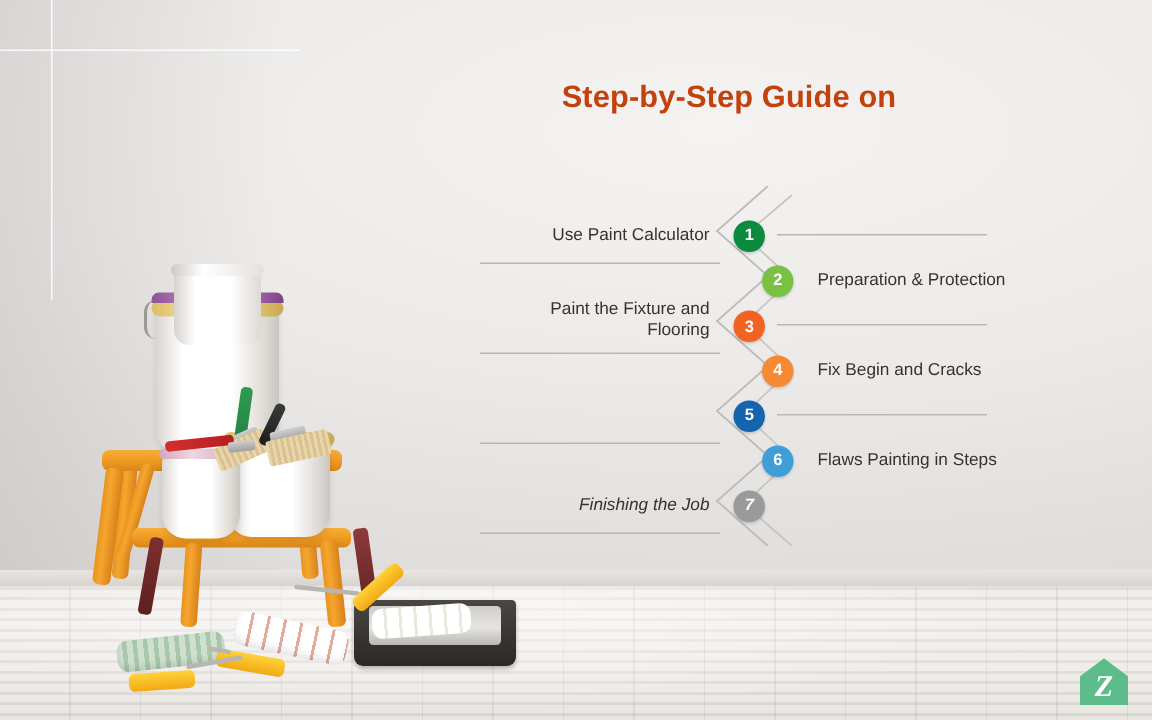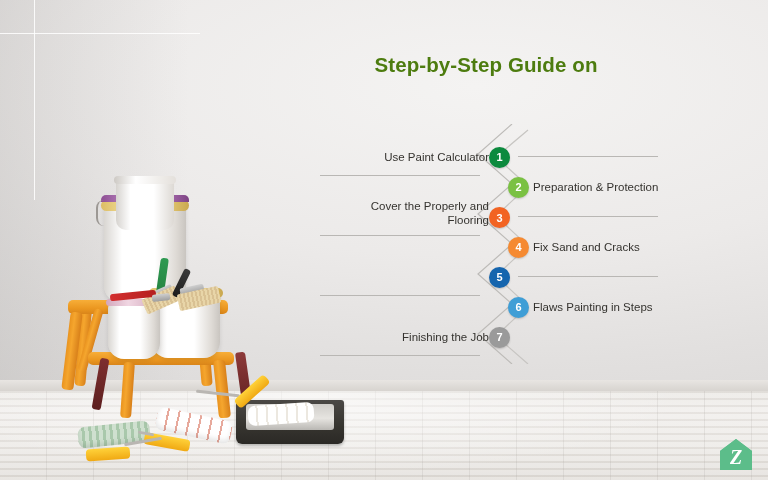--- a/index.html
+++ b/index.html
@@ -70,31 +70,31 @@
   .roller-nap{position:absolute;border-radius:7px;}
   .roller-frame{position:absolute;background:#b9b6b2;border-radius:2px;}
   .roller-grip{position:absolute;border-radius:4px;background:linear-gradient(to bottom,#ffd23a,#f0a913);}
 
   
   .tray{position:absolute;background:linear-gradient(to bottom,#4a4845,#36342f 60%,#2b2926);border-radius:3px 3px 6px 6px;
     box-shadow:0 2px 3px rgba(0,0,0,.25);}
 
   
   .title-wrap{position:absolute;left:252px;top:52px;width:468px;text-align:center;}
-  .title-l1{font-size:20.5px;font-weight:bold;color:#4d7c0f;letter-spacing:.1px;line-height:26px;}
+  .title-l1{font-size:20.5px;font-weight:bold;color:#c2410c;letter-spacing:.1px;line-height:26px;}
   .title-l2{font-size:20.5px;font-weight:bold;color:#2c2c2c;letter-spacing:.1px;line-height:27px;}
 
   
   .steps{position:absolute;left:300px;top:128px;width:400px;height:230px;}
   .step{position:absolute;height:30px;display:flex;align-items:center;}
   .step.left{right:190px;justify-content:flex-end;text-align:right;}
   .step.right{left:208px;justify-content:flex-start;text-align:left;}
   .step-label{font-size:11.5px;color:#35332f;line-height:14px;font-weight:500;}
-  .step.left .step-label{padding-right:0;}
-  .step.right .step-label{padding-left:4px;}
+  .step.left .step-label{padding-right:16px;}
+  .step.right .step-label{padding-left:16px;}
 
   .badge{
     width:21px;height:21px;border-radius:50%;flex:0 0 21px;
     display:flex;align-items:center;justify-content:center;
     color:#fff;font-size:11px;font-weight:bold;
     box-shadow:0 1px 2px rgba(0,0,0,.18);
   }
 
   .rule{position:absolute;height:1px;background:#b9b7b4;}
   .chev{position:absolute;}
@@ -207,39 +207,39 @@
       <span class="step-label">Use Paint Calculator</span>
       <span class="badge" style="background:#0c8a3e;">1</span>
     </div>
 
     <div class="step right" style="top:44px;">
       <span class="badge" style="background:#7ac143;">2</span>
       <span class="step-label">Preparation &amp; Protection</span>
     </div>
 
     <div class="step left" style="top:66px;height:38px;">
-      <span class="step-label" style="max-width:120px;">Cover the Properly and Flooring</span>
+      <span class="step-label" style="max-width:120px;">Paint the Fixture and Flooring</span>
       <span class="badge" style="background:#f26322;margin-top:9px;">3</span>
     </div>
 
     <div class="step right" style="top:104px;">
       <span class="badge" style="background:#f58a32;">4</span>
-      <span class="step-label">Fix Sand and Cracks</span>
+      <span class="step-label">Fix Begin and Cracks</span>
     </div>
 
     <div class="step left" style="top:134px;">
       <span class="badge" style="background:#1565ae;">5</span>
     </div>
 
     <div class="step right" style="top:164px;">
       <span class="badge" style="background:#3f9ed6;">6</span>
       <span class="step-label">Flaws Painting in Steps</span>
     </div>
 
-    <div class="step left" style="top:194px;">
+    <div class="step left" style="top:194px;font-style:italic;">
       <span class="step-label">Finishing the Job</span>
       <span class="badge" style="background:#9a9a9a;">7</span>
     </div>
   </div>
 
   <div class="logo">
     <svg width="36" height="33" viewBox="0 0 36 33" fill="none">
       <path d="M18 1 L34 13 L34 32 L2 32 L2 13 Z" fill="#5cbd8a"></path>
       <path d="M18 1 L34 13 L30 13 L18 5 L6 13 L2 13 Z" fill="#5cbd8a"></path>
       <text x="18" y="26" text-anchor="middle" font-family="Liberation Serif, serif" font-size="20" font-style="italic" font-weight="bold" fill="#ffffff">Z</text>

